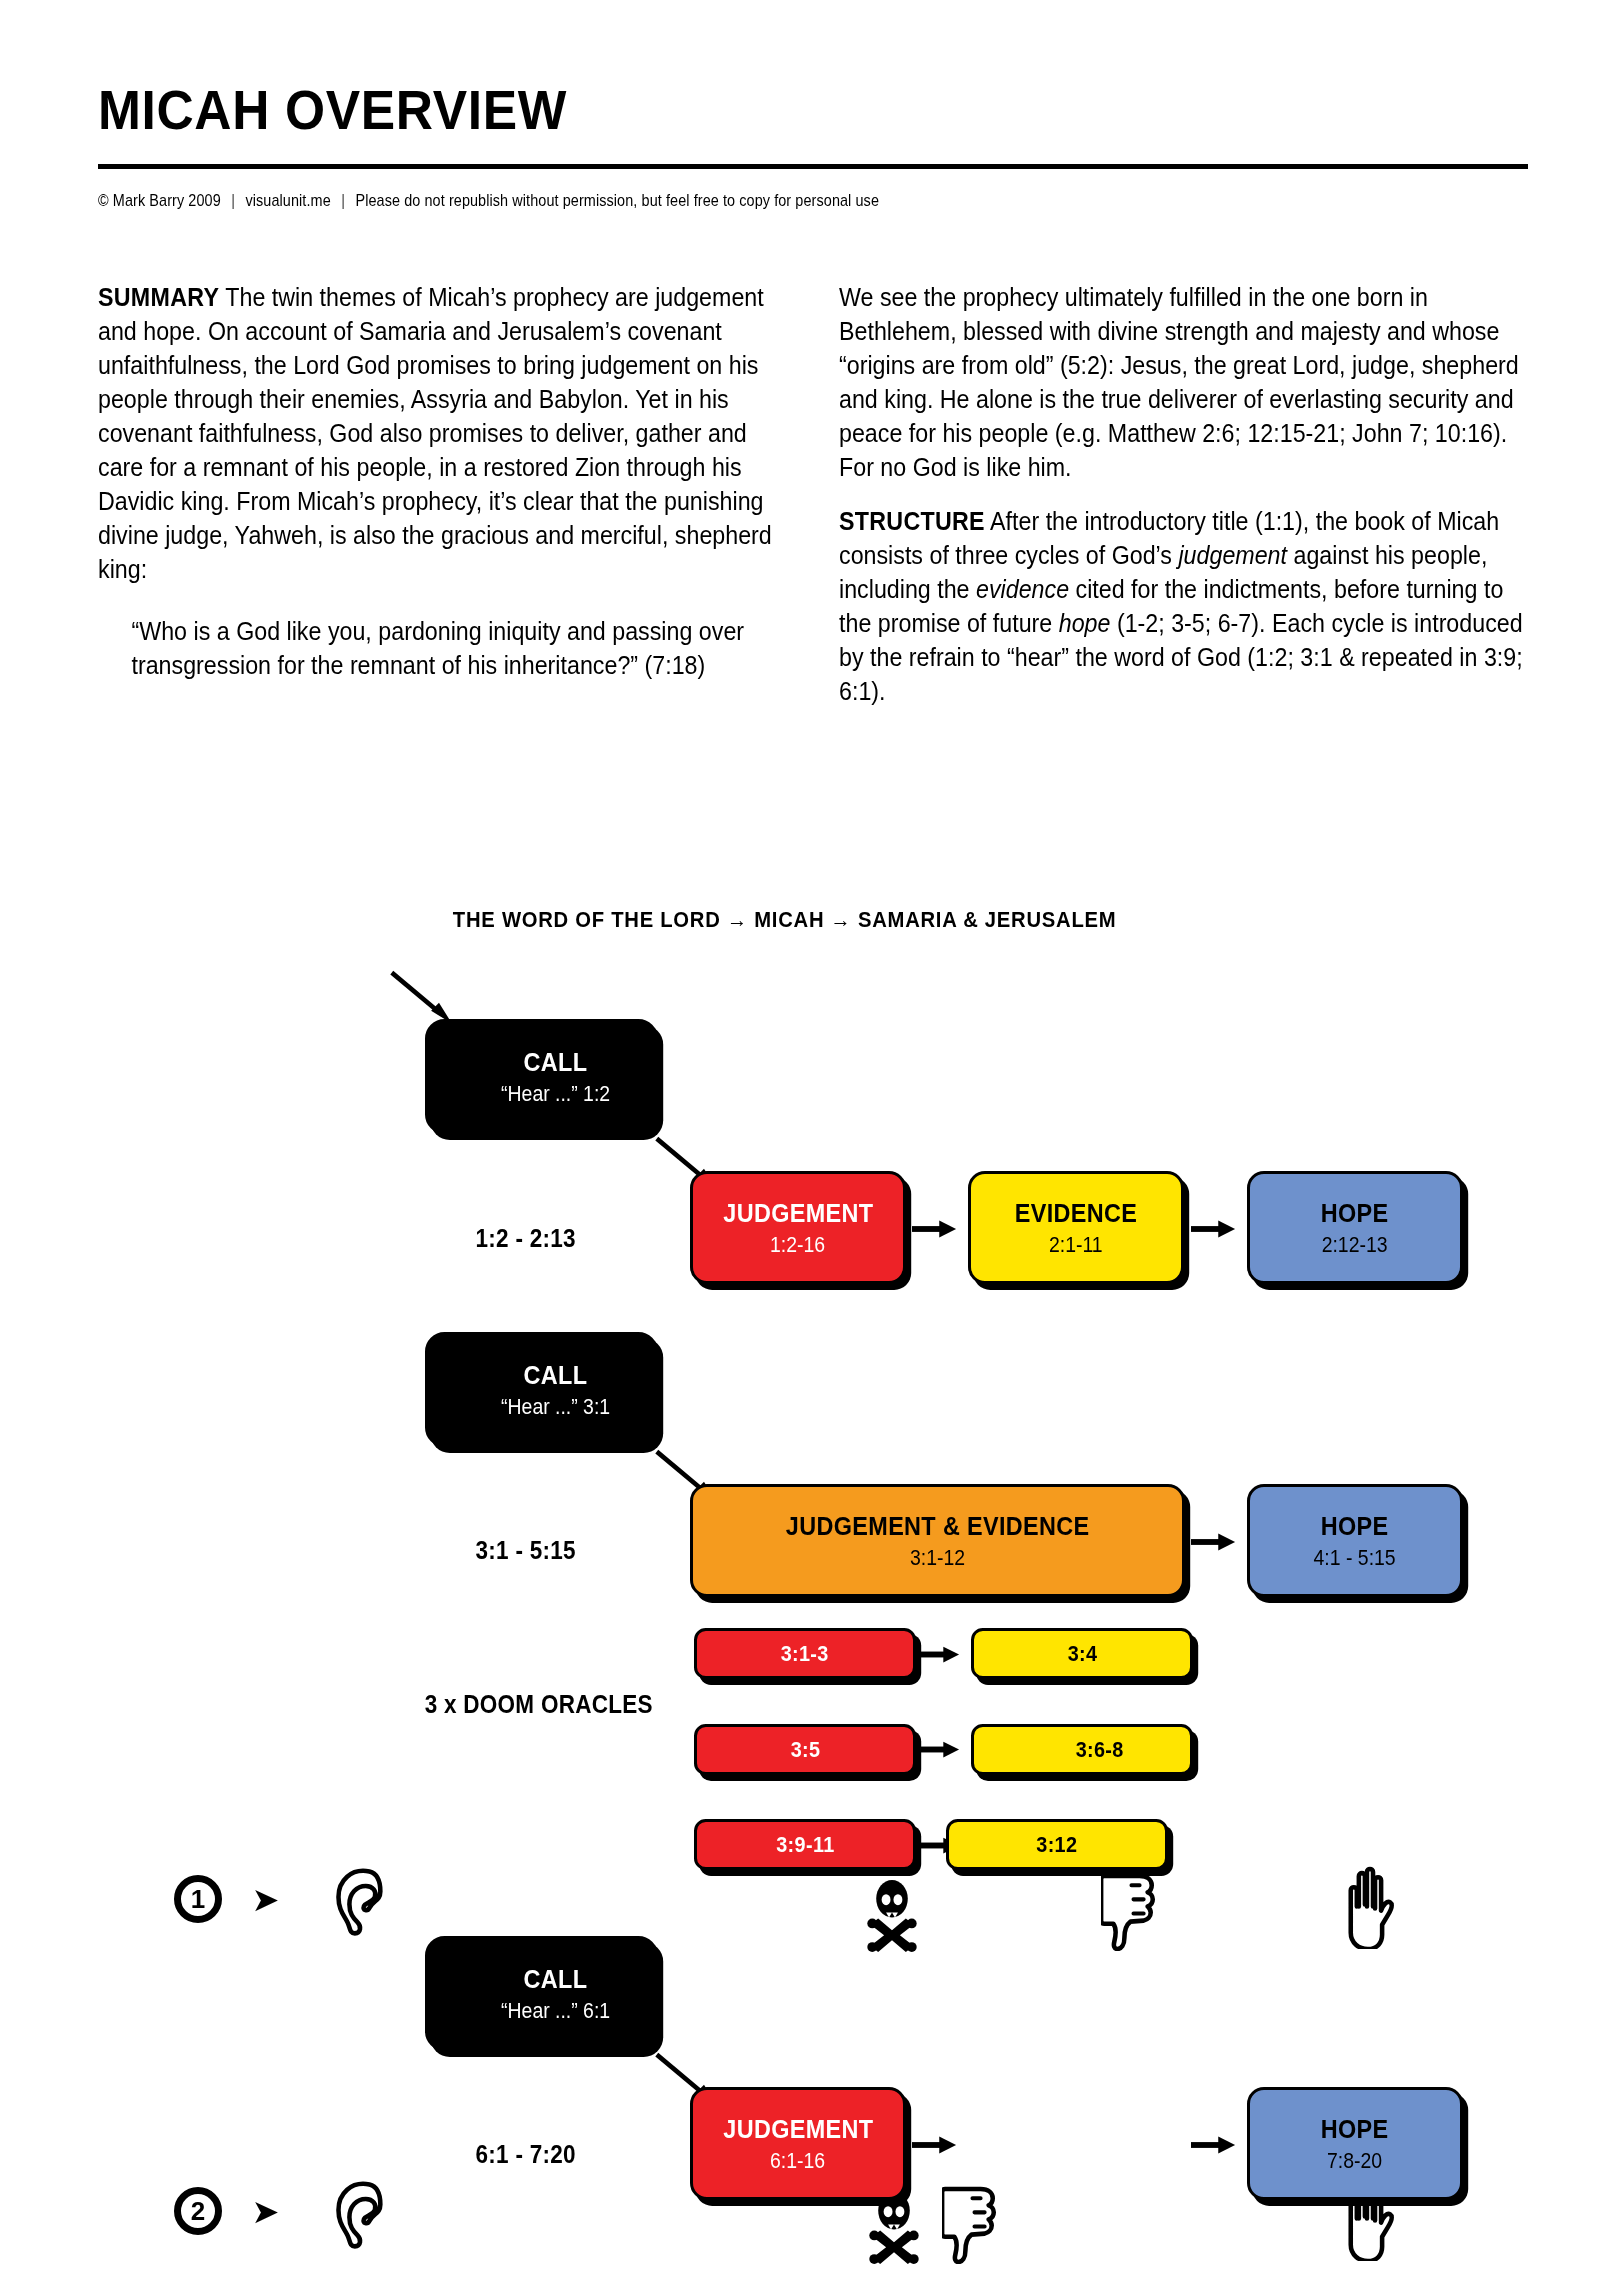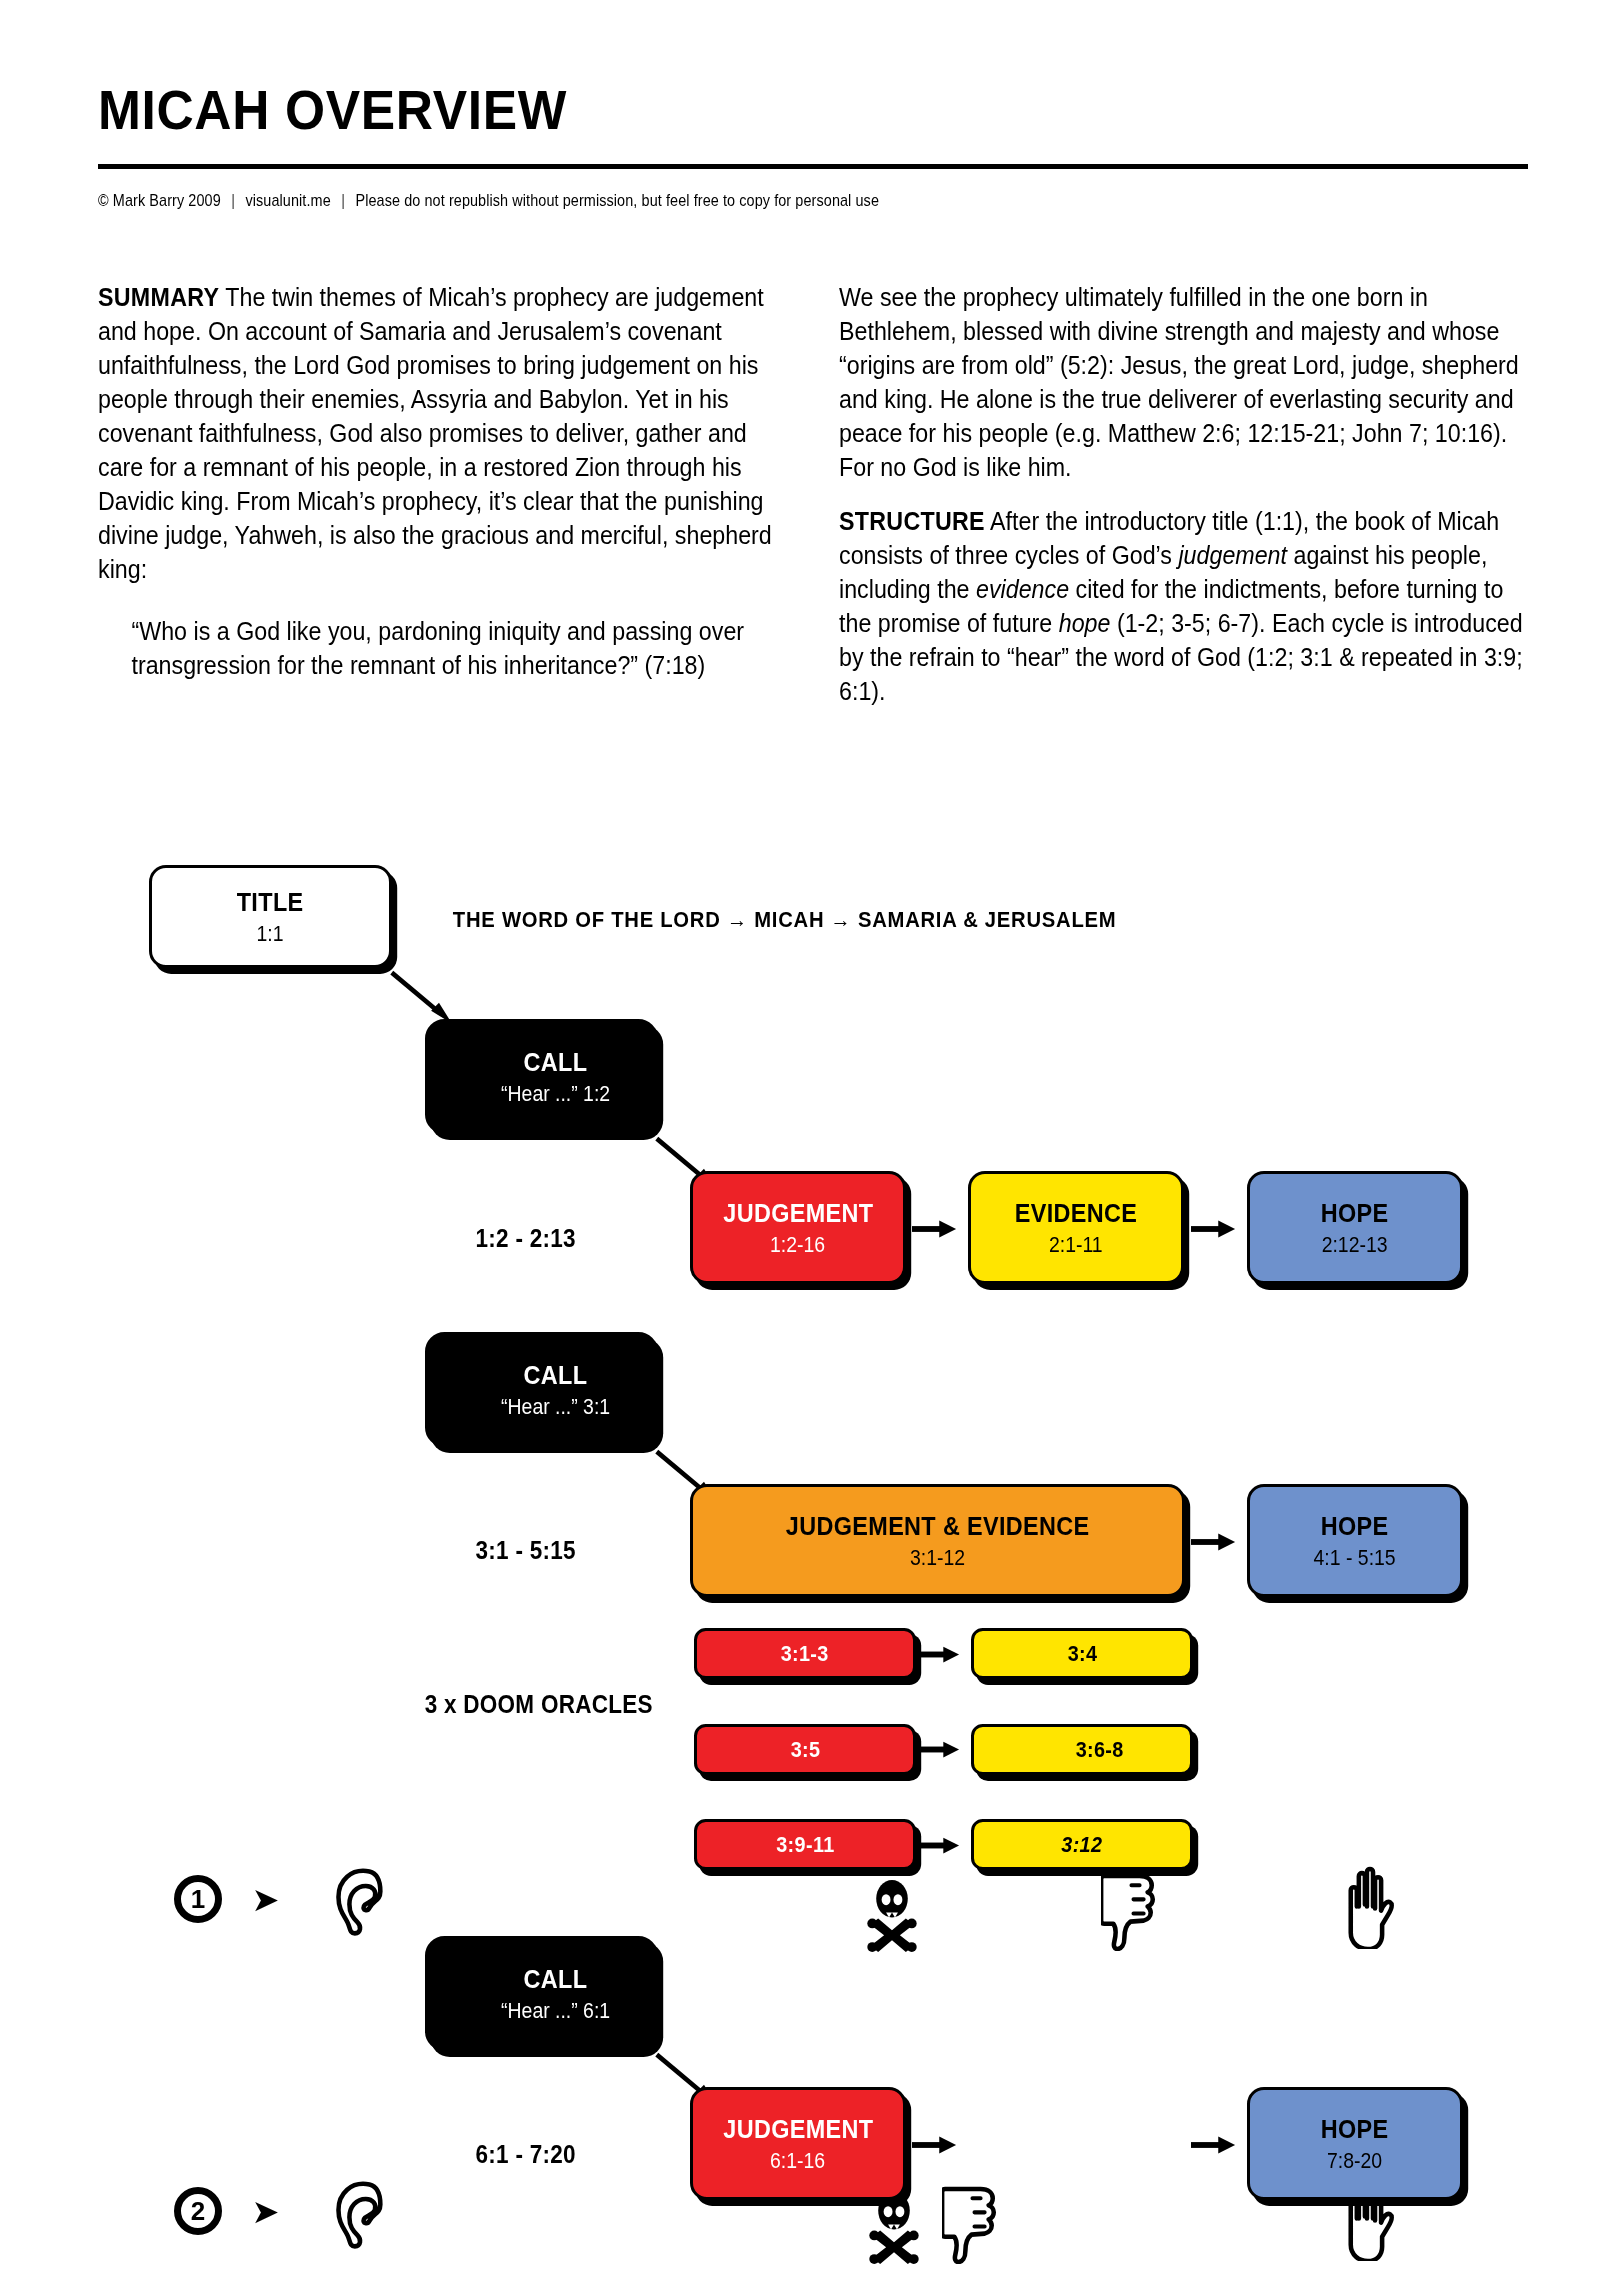--- a/index.html
+++ b/index.html
@@ -89,24 +89,20 @@
     <p class="quote">“Who is a God like you, pardoning iniquity and passing over transgression for the remnant of his inheritance?” (7:18)</p>
   </div>
 
   <div class="col" id="col-right">
     <p class="para">We see the prophecy ultimately fulfilled in the one born in Bethlehem, blessed with divine strength and majesty and whose “origins are from old” (5:2): Jesus, the great Lord, judge, shepherd and king. He alone is the true deliverer of everlasting security and peace for his people (e.g. Matthew 2:6; 12:15-21; John 7; 10:16). For no God is like him.</p>
     <p class="para"><span class="lead">STRUCTURE</span><span> After the introductory title (1:1), the book of Micah consists of three cycles of God’s </span><span class="it">judgement</span><span> against his people, including the </span><span class="it">evidence</span><span> cited for the indictments, before turning to the promise of future </span><span class="it">hope</span><span> (1-2; 3-5; 6-7). Each cycle is introduced by the refrain to “hear” the word of God (1:2; 3:1 &amp; repeated in 3:9; 6:1).</span></p>
   </div>
 
   <div id="diagram">
 
-    <div class="node n-white" style="left:149px;top:34px;width:243px;height:103px;">
-      <span class="t1">TITLE</span>
-      <span class="t2">1:1</span>
-    </div>
 
     <div class="flow-label" style="left:424px;top:76px;">THE WORD OF THE LORD → MICAH → SAMARIA &amp; JERUSALEM</div>
 
     <svg class="arr" style="left:389px;top:139px;" width="79" height="59" viewBox="0 0 120 90">
       <line x1="4" y1="4" x2="78" y2="66" stroke="#000" stroke-width="7"></line>
       <polygon points="96,82 64,62 76,50" fill="#000"></polygon>
     </svg>
 
     <div class="num" style="left:174px;top:1044px;">
       <span>1</span>
@@ -248,21 +244,21 @@
       <span class="t1">3:6-8</span>
     </div>
 
     <div class="node small n-red" style="left:694px;top:988px;width:222px;height:51px;border-radius:11.8px;">
       <span class="t1">3:9-11</span>
     </div>
     <svg class="arr" style="left:921px;top:1002px;" width="42" height="25" viewBox="0 0 64 38">
       <line x1="0" y1="19" x2="40" y2="19" stroke="#000" stroke-width="9"></line>
       <polygon points="58,19 34,7 34,31" fill="#000"></polygon>
     </svg>
-    <div class="node small n-yellow" style="left:971px;top:988px;width:222px;height:51px;border-radius:11.8px;font-style:italic;">
+    <div class="node small n-yellow" style="left:946px;top:988px;width:222px;height:51px;border-radius:11.8px;">
       <span class="t1">3:12</span>
     </div>
 
     <div class="node n-black" style="left:425px;top:1105px;width:233px;height:115px;border-radius:19.6px;">
       <span class="t1">CALL</span>
       <span class="t2">“Hear ...”  6:1</span>
     </div>
 
     <svg class="arr" style="left:654px;top:1221px;" width="79" height="59" viewBox="0 0 120 90">
       <line x1="4" y1="4" x2="78" y2="66" stroke="#000" stroke-width="7"></line>

